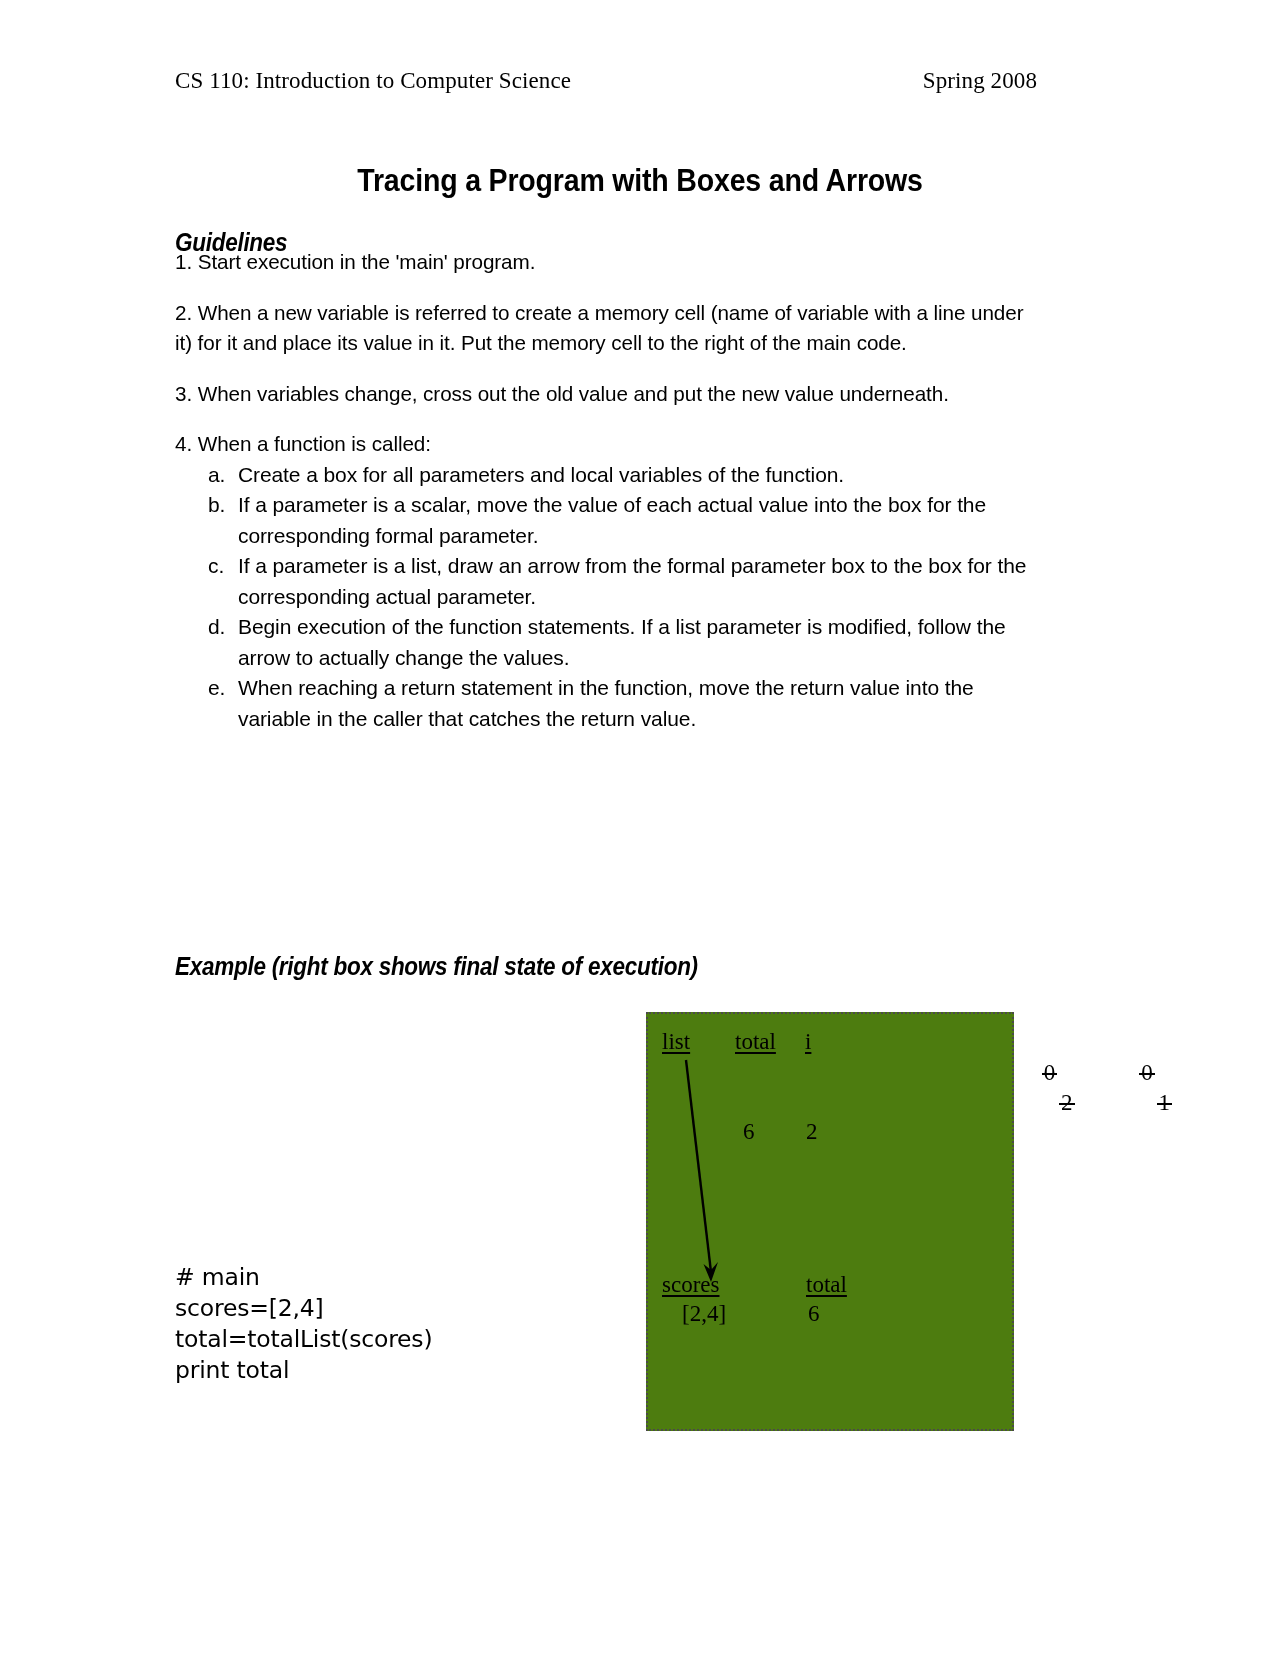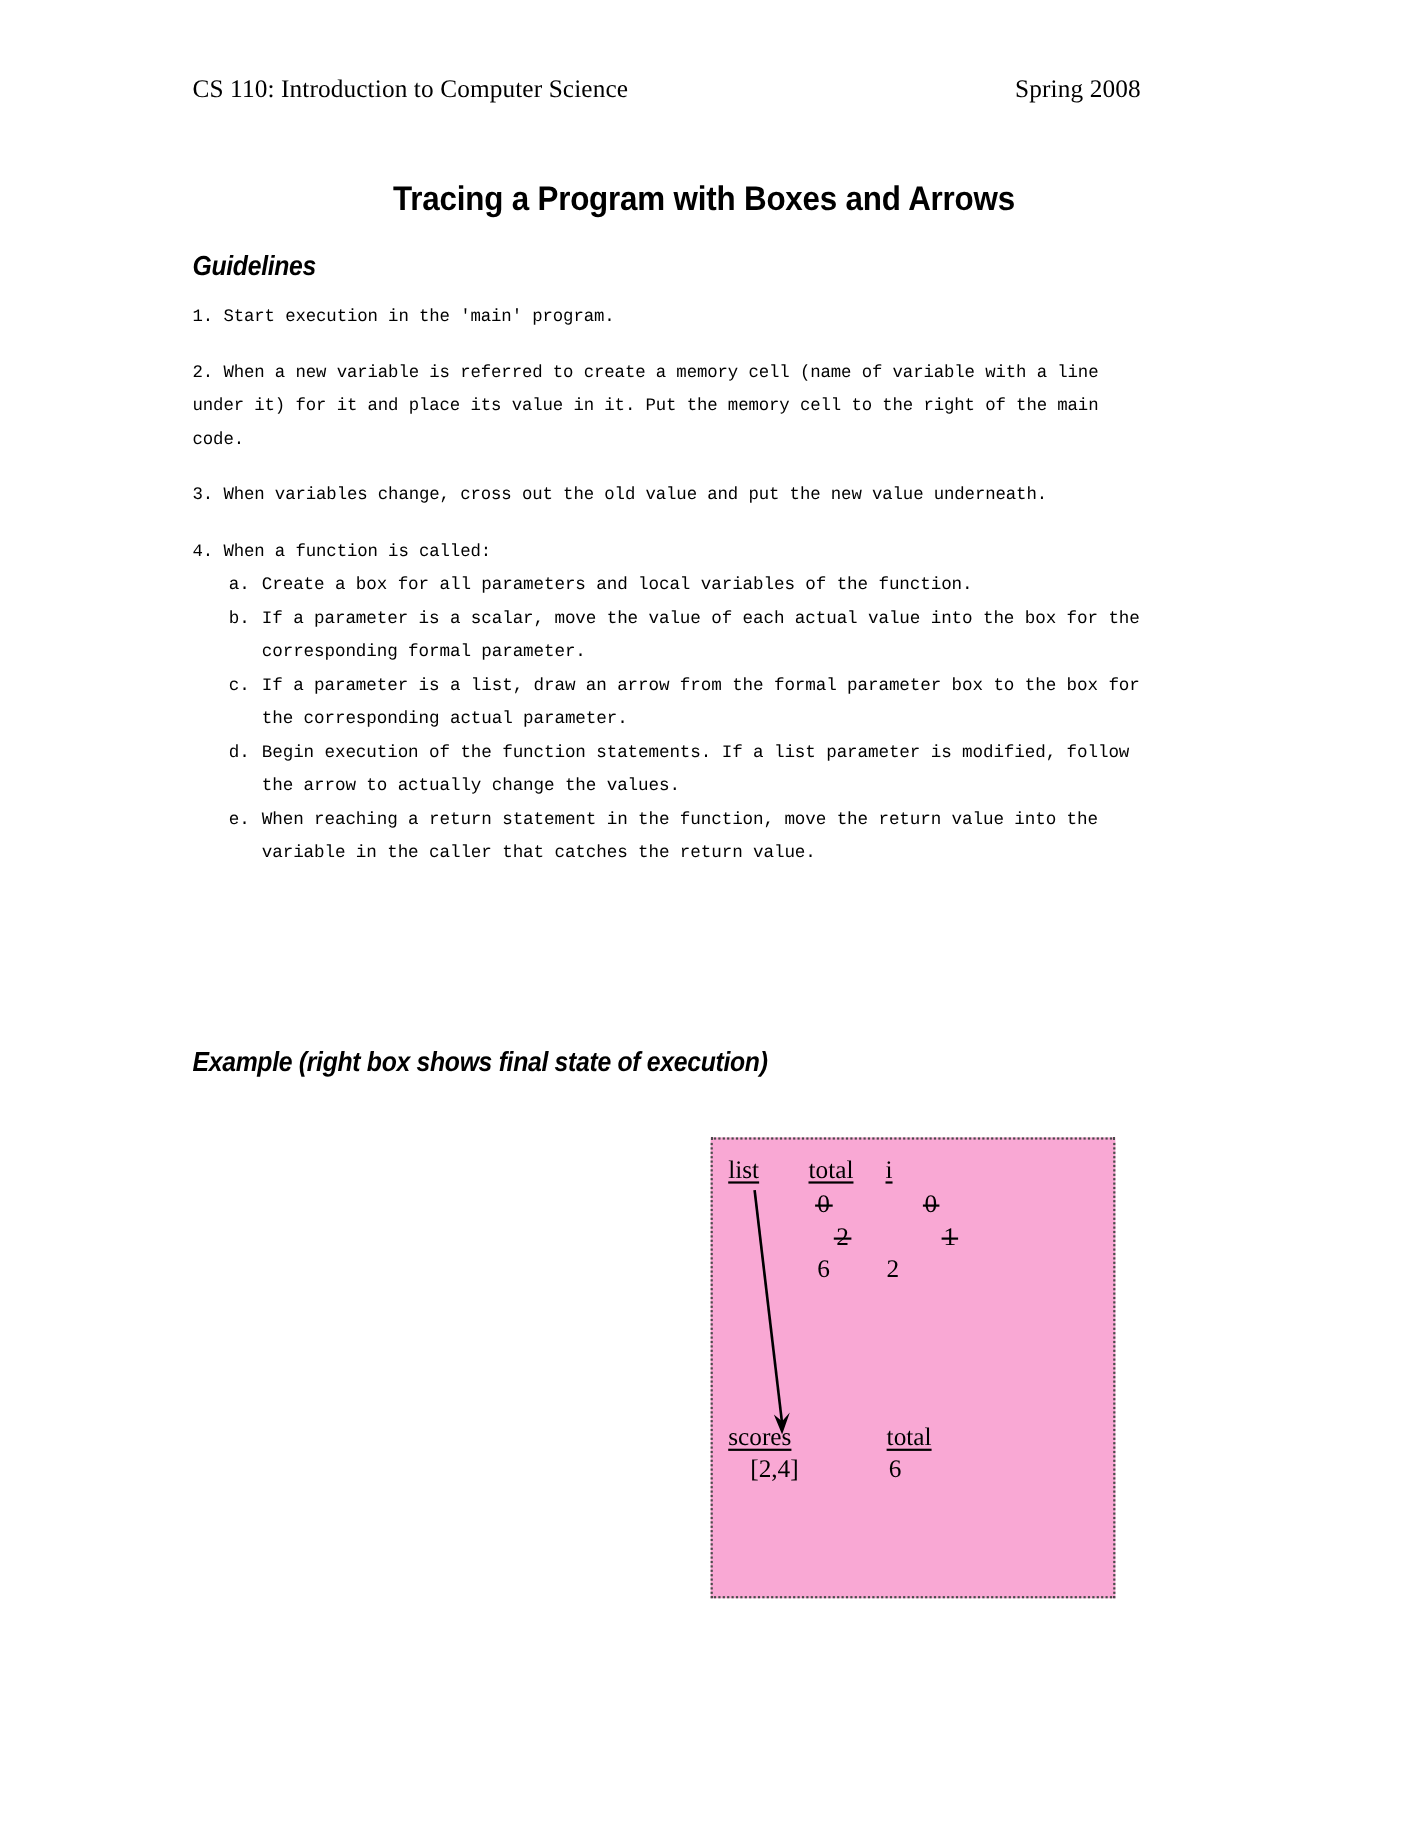--- a/index.html
+++ b/index.html
@@ -65,24 +65,24 @@
     transform: scaleX(0.9);
     transform-origin: left top;
   }
   #guidelines-heading { top: 228px; }
   #example-heading { top: 952px; }
 
   
   .guidelines {
     position: absolute;
     left: 175px;
-    top: 273px;
+    top: 247px;
     width: 870px;
-    font-family: Liberation Mono, monospace;
-    font-size: 16px;
+    font-family: Liberation Sans, sans-serif;
+    font-size: 21px;
     line-height: 30.5px;
     letter-spacing: -0.1px;
   }
   .guidelines .item {
     margin-bottom: 20px;
     transform: scaleX(0.985);
     transform-origin: left top;
   }
   .guidelines .item.tight { margin-bottom: 0; }
 
@@ -114,25 +114,26 @@
     font-size: 23.5px;
     line-height: 31px;
     white-space: pre;
     letter-spacing: -0.2px;
   }
 
   
   .trace-box {
     position: absolute;
     left: 646px;
-    top: 1034px;
+    top: 1012px;
     width: 364px;
     height: 415px;
     border: 2px dotted #4a4a4a;
-    background: #f9a8d4;
+    background: #4d7c0f;
+    text-align: right;
   }
   .trace-inner {
     position: relative;
     width: 100%;
     height: 100%;
     font-family: "Liberation Serif", "DejaVu Serif", serif;
     font-size: 23px;
   }
   .tcell {
     position: absolute;
@@ -204,20 +205,24 @@
       </li>
       <li>
         <span class="marker">e.</span>
         <span class="sub-text">When reaching a return statement in the function, move the return value into the variable in the caller that catches the return value.</span>
       </li>
     </ul>
   </div>
 
   <div class="section-heading" id="example-heading">Example (right box shows final state of execution)</div>
 
+  <div class="code-block" style="top:1262px;"># main
+scores=[2,4]
+total=totalList(scores)
+print total</div>
 
   <div class="trace-box">
     <div class="trace-inner">
 
       
       <span class="tcell thead" style="left:14px; top:16px;">list</span>
       <span class="tcell thead" style="left:87px; top:16px;">total</span>
       <span class="tcell thead" style="left:157px; top:16px;">i</span>
 
       

